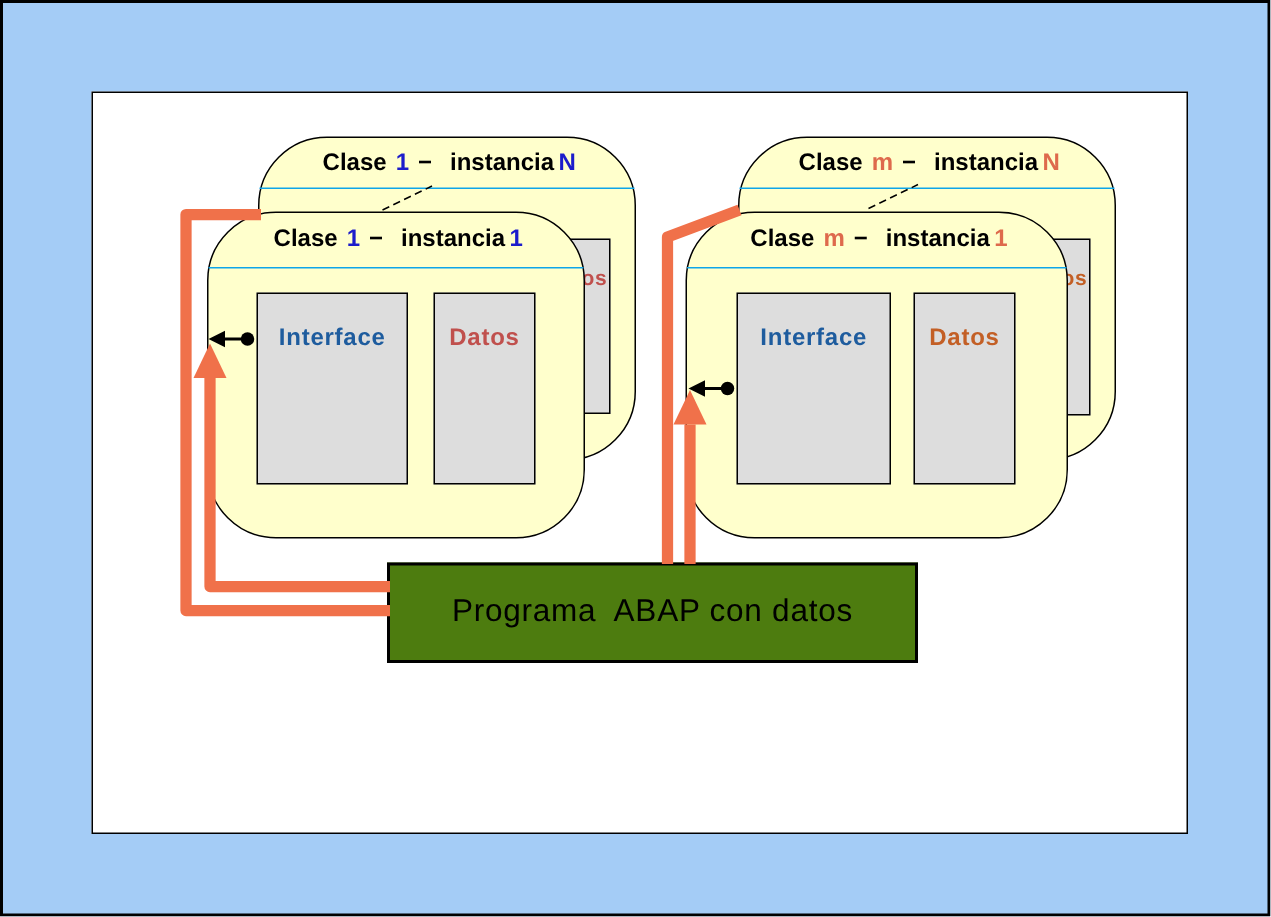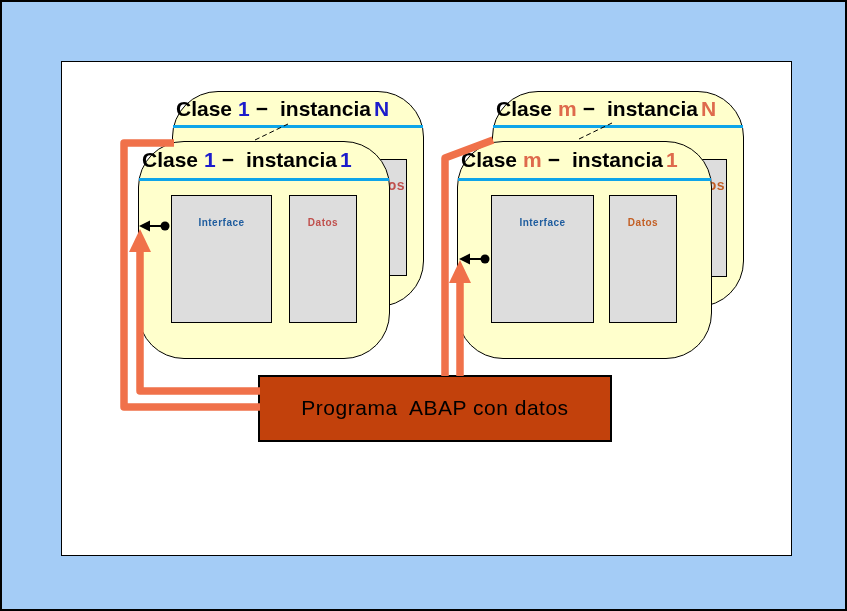--- a/index.html
+++ b/index.html
@@ -16,49 +16,49 @@
     position:absolute;background:#FFFFCC;border:1px solid #000;
     border-radius:46px;box-sizing:border-box;
   }
   .card-back{z-index:2;}
   .card-front{z-index:4;}
   .card-left-back{left:170px;top:89px;width:252px;height:216px;}
   .card-left-front{left:136px;top:139px;width:252px;height:218px;}
   .card-right-back{left:490px;top:89px;width:252px;height:216px;}
   .card-right-front{left:455px;top:255px;width:255px;height:218px;top:139px;}
   .card-header{
-    width:100%;border-bottom:3px solid #0ea5e9;
-    font-weight:bold;font-size:21px;color:#000;white-space:nowrap;
+    width:100%;border-bottom:1px solid #0ea5e9;text-align:center;
+    font-weight:bold;font-size:16px;color:#000;white-space:nowrap;
   }
   .card-back .card-header{height:33px;line-height:33px;}
   .card-front .card-header{height:36px;line-height:36px;}
   .hdr-sp{margin:0 3px;}
   .hdr-word2{margin-left:9px;margin-right:3px;}
   .gray-strip{
     position:absolute;background:#DDDDDD;border:1px solid #000;z-index:3;
     box-sizing:border-box;
   }
   .strip-left{left:340px;top:157px;width:65px;height:117px;}
   .strip-right{left:660px;top:157px;width:65px;height:118px;}
   .strip-label{
     position:absolute;top:17px;right:1px;font-weight:bold;font-size:14px;
     letter-spacing:.5px;
   }
   .inner-box{
     position:absolute;background:#DDDDDD;border:1px solid #000;z-index:5;
-    box-sizing:border-box;text-align:center;font-weight:bold;font-size:10px;
+    box-sizing:border-box;text-align:center;font-weight:bold;font-size:16px;
     letter-spacing:.5px;padding-top:21px;
   }
   .box-int-left{left:169px;top:193px;width:101px;height:128px;}
   .box-dat-left{left:287px;top:193px;width:68px;height:128px;}
   .box-int-right{left:489px;top:193px;width:103px;height:128px;}
   .box-dat-right{left:607px;top:193px;width:68px;height:128px;}
   .program-box{
     position:absolute;left:256px;top:373px;width:354px;height:67px;
-    background:#c2410c;border:2px solid #000;box-sizing:border-box;z-index:6;
+    background:#4d7c0f;border:2px solid #000;box-sizing:border-box;z-index:6;
     text-align:center;line-height:62px;font-size:21px;color:#000;
     white-space:pre;letter-spacing:.5px;
   }
   .overlay{position:absolute;left:0;top:0;width:847px;height:611px;z-index:7;pointer-events:none;}
   .lbl-inner-session{
     position:absolute;left:79px;top:478px;font-size:20px;color:#000;z-index:2;
     white-space:nowrap;
   }
   .lbl-outer-session{
     position:absolute;left:393px;top:562px;font-size:21px;color:#000;z-index:2;

